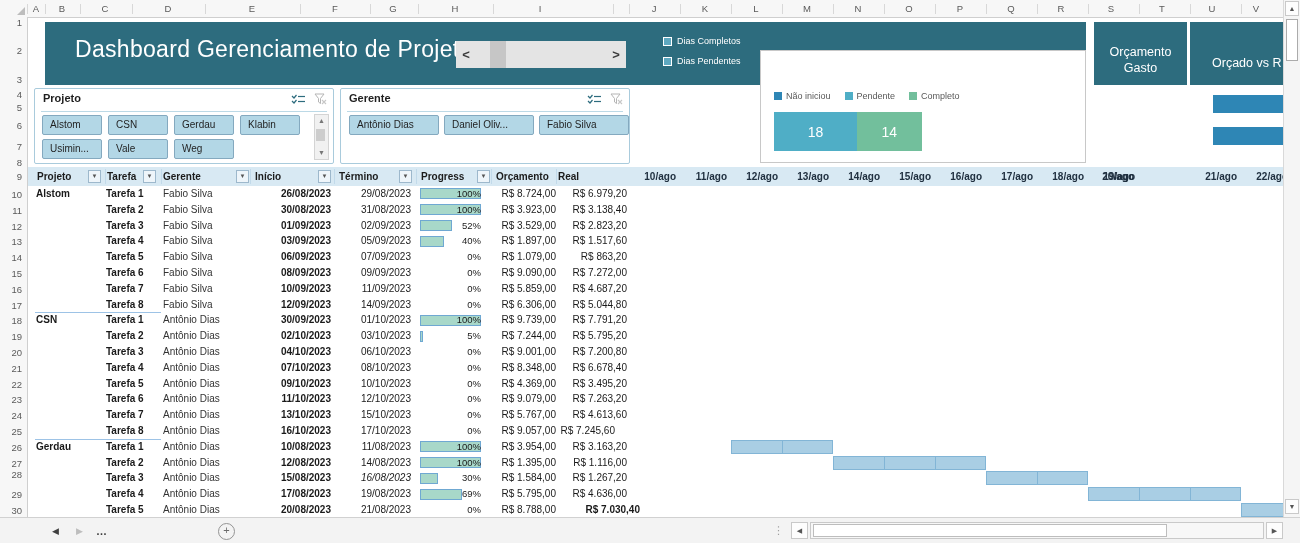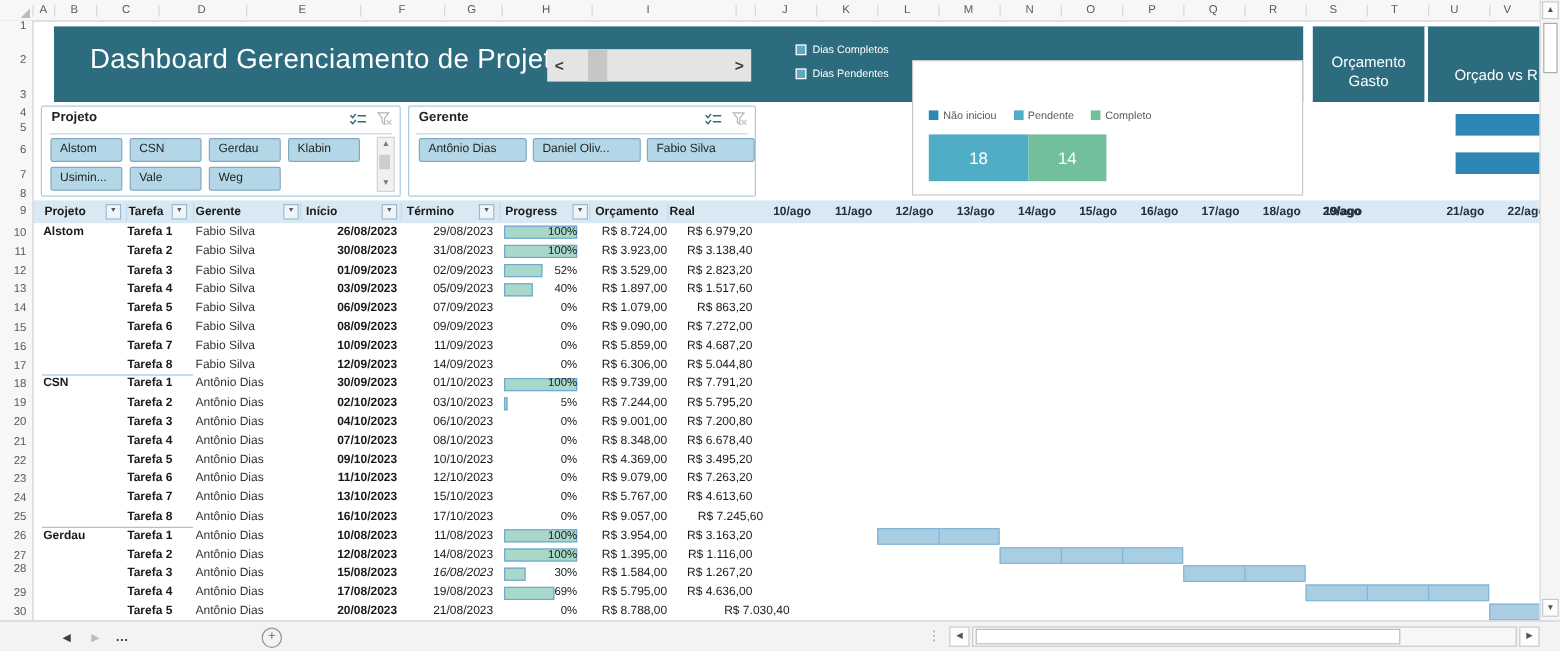--- a/index.html
+++ b/index.html
@@ -384,21 +384,21 @@
         <div class="td r" style="left: 476px; width: 80px;">R$ 5.767,00</div>
         <div class="td r" style="left: 547px; width: 80px;">R$ 4.613,60</div>
       </div>
       <div class="trow" style="top: 423px;">
         <div class="td b" style="left: 106px; width: 54px;">Tarefa 8</div>
         <div class="td" style="left: 163px; width: 86px; color: rgb(51, 51, 51);">Antônio Dias</div>
         <div class="td b r" style="left: 252px; width: 79px;">16/10/2023</div>
         <div class="td r" style="left: 336px; width: 75px;">17/10/2023</div>
         <div class="plabel" style="left: 420px; width: 61px;">0%</div>
         <div class="td r" style="left: 476px; width: 80px;">R$ 9.057,00</div>
-        <div class="td r" style="left: 556px; width: 80px;">R$ 7.245,60</div>
+        <div class="td r" style="left: 535px; width: 80px;">R$ 7.245,60</div>
       </div>
       <div class="trow" style="top: 438.8px;">
         <div class="td b" style="left: 36px; width: 66px;">Gerdau</div>
         <div class="td b" style="left: 106px; width: 54px;">Tarefa 1</div>
         <div class="td" style="left: 163px; width: 86px; color: rgb(51, 51, 51);">Antônio Dias</div>
         <div class="td b r" style="left: 252px; width: 79px;">10/08/2023</div>
         <div class="td r" style="left: 336px; width: 75px;">11/08/2023</div>
         <div class="pbar" style="left: 420px; width: 61px;"></div>
         <div class="plabel" style="left: 420px; width: 61px;">100%</div>
         <div class="td r" style="left: 476px; width: 80px;">R$ 3.954,00</div>
@@ -453,21 +453,21 @@
           <div class="gcell" style="width: 51px;"></div>
         </div>
       </div>
       <div class="trow" style="top: 502px;">
         <div class="td b" style="left: 106px; width: 54px;">Tarefa 5</div>
         <div class="td" style="left: 163px; width: 86px; color: rgb(51, 51, 51);">Antônio Dias</div>
         <div class="td b r" style="left: 252px; width: 79px;">20/08/2023</div>
         <div class="td r" style="left: 336px; width: 75px;">21/08/2023</div>
         <div class="plabel" style="left: 420px; width: 61px;">0%</div>
         <div class="td r" style="left: 476px; width: 80px;">R$ 8.788,00</div>
-        <div class="td r" style="left: 578px; width: 80px;">R$ 7.030,40</div>
+        <div class="td r" style="left: 560px; width: 80px; font-weight: bold;">R$ 7.030,40</div>
         <div class="gantt" style="left: 1241px; top: 1px; height: 14px; width: 51px;">
           <div class="gcell" style="width: 51px;"></div>
         </div>
       </div>
     </div>
 
   <div id="colstrip">
       <div id="corner-tri"></div>
       <div class="collabel" style="left: 36px;">A</div>
       <div class="collabel" style="left: 62px;">B</div>

